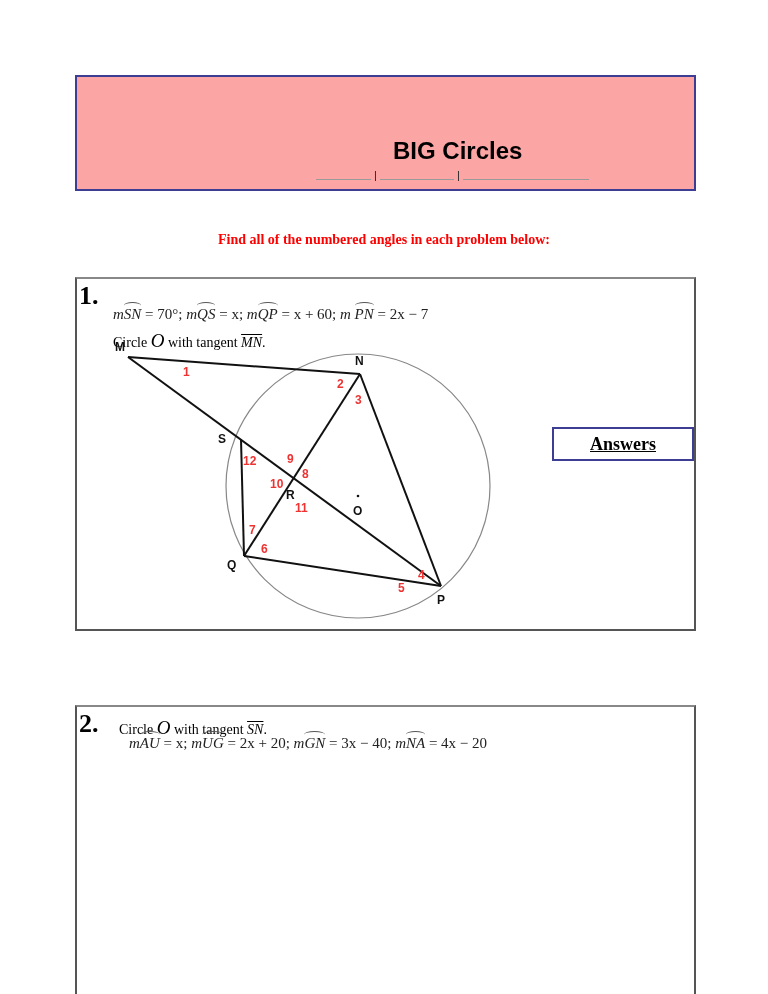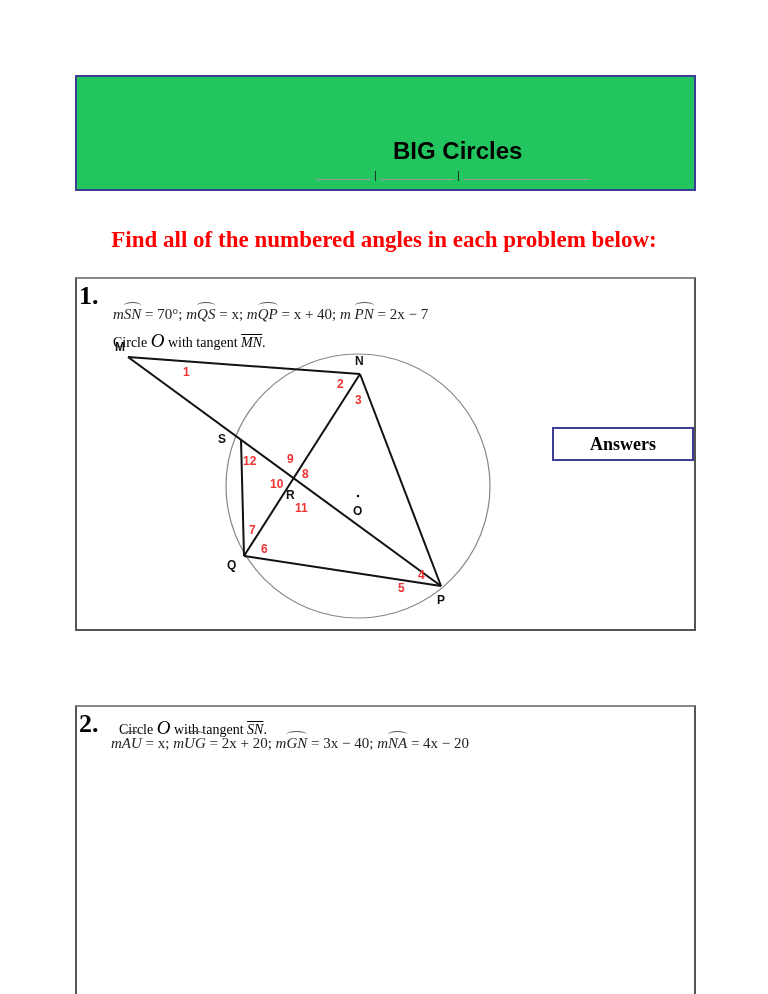--- a/index.html
+++ b/index.html
@@ -1,35 +1,35 @@
 <!DOCTYPE html>
 <html><head>
   <meta charset="utf-8">
   <style>
     html, body { margin: 0; padding: 0; background: #ffffff; }
     body { width: 768px; height: 994px; position: relative; overflow: hidden; font-family: "Liberation Serif", serif; color: #000; }
 
     .header-box {
       position: absolute; left: 75px; top: 75px; width: 617px; height: 112px;
-      border: 2px solid #3d3d94; background: #22c55e;
+      border: 2px solid #3d3d94; background: #fca5a5;
     }
     .header-title {
       position: absolute; left: 316px; top: 60px;
       font-family: "Liberation Sans", sans-serif; font-weight: bold; font-size: 24px; line-height: 28px;
     }
     .header-lines {
       position: absolute; left: 239px; top: 92px; height: 14px; width: 400px;
       font-family: "Liberation Sans", sans-serif; font-size: 11px; color: #333;
     }
     .hline { position: absolute; top: 10px; height: 1px; background: #9a9a9a; }
     .sep { position: absolute; top: 0; font-size: 11px; line-height: 13px; color: #222; }
 
     .instructions {
       position: absolute; left: 0; width: 768px; top: 228px; text-align: center;
-      color: #ff0000; font-weight: bold; font-size: 23px; line-height: 24px;
+      color: #ff0000; font-weight: bold; font-size: 14px; line-height: 24px;
       font-family: "Liberation Serif", serif;
     }
 
     .problem-box {
       position: absolute; left: 75px; width: 617px; background: #fff;
       border: 2px solid #555;
       border-top-color: #888;
     }
     .problem-box.p1 { top: 277px; height: 350px; }
     .problem-box.p2 { top: 705px; height: 300px; border-bottom: none; }
@@ -46,21 +46,21 @@
     .arc::before {
       content: ""; position: absolute; left: 0; right: 0; top: -3px; height: 6px;
       border-top: 1px solid #555; border-radius: 50% 50% 0 0;
     }
     .up { font-style: normal; }
 
     .answers-btn {
       position: absolute; left: 475px; top: 148px; width: 138px; height: 30px;
       border: 2px solid #3d3d94; background: #fff;
       display: flex; align-items: center; justify-content: center;
-      font-family: "Liberation Serif", serif; font-weight: bold; font-size: 18px; 
+      font-family: "Liberation Serif", serif; font-weight: bold; font-size: 18px; text-decoration: underline;
       cursor: pointer;
     }
     svg.diagram { position: absolute; left: 0; top: 0; }
     .lbl { font-family: "Liberation Sans", sans-serif; font-weight: bold; font-size: 12px; fill: #111; }
     .num { font-family: "Liberation Sans", sans-serif; font-weight: bold; font-size: 12px; fill: #ee3333; }
   </style>
 </head>
 <body>
 
 <div class="header-box">
@@ -80,21 +80,21 @@
   <div class="prob-num">1.</div>
   <div class="prob-desc" style="left:36px; top:6px;margin-top:47px;">
     <span>Circle</span>
     <span class="o">O</span>
     <span>with tangent</span>
     <span class="overline">MN</span><span>.</span>
   </div>
   <div class="prob-eq" style="left:36px; top:26px;">
     <span>m</span><span class="arc">SN</span><span class="up"> = 70°;</span>
     <span> m</span><span class="arc">QS</span><span class="up"> = x;</span>
-    <span> m</span><span class="arc">QP</span><span class="up"> = x + 40;</span>
+    <span> m</span><span class="arc">QP</span><span class="up"> = x + 60;</span>
     <span> m </span><span class="arc">PN</span><span class="up"> = 2x − 7</span>
   </div>
 
   <svg class="diagram" width="617" height="350">
 
     <circle cx="281" cy="207" r="132" fill="none" stroke="#888" stroke-width="1.2"></circle>
     <g stroke="#111" stroke-width="2" fill="none">
       <line x1="51" y1="78" x2="283" y2="95"></line>
       <line x1="51" y1="78" x2="364" y2="307"></line>
       <line x1="283" y1="95" x2="167" y2="277"></line>
@@ -130,19 +130,19 @@
 </div>
 
 <div class="problem-box p2">
   <div class="prob-num">2.</div>
   <div class="prob-desc" style="left:42px; top:12px;">
     <span>Circle</span>
     <span class="o">O</span>
     <span>with tangent</span>
     <span class="overline">SN</span><span>.</span>
   </div>
-  <div class="prob-eq" style="left:34px; top:27px;">
+  <div class="prob-eq" style="left:52px; top:27px;">
     <span>m</span><span class="arc">AU</span><span class="up"> = x;</span>
     <span> m</span><span class="arc">UG</span><span class="up"> = 2x + 20;</span>
     <span> m</span><span class="arc">GN</span><span class="up"> = 3x − 40;</span>
     <span> m</span><span class="arc">NA</span><span class="up"> = 4x − 20</span>
   </div>
 </div>
 
 </body></html>

